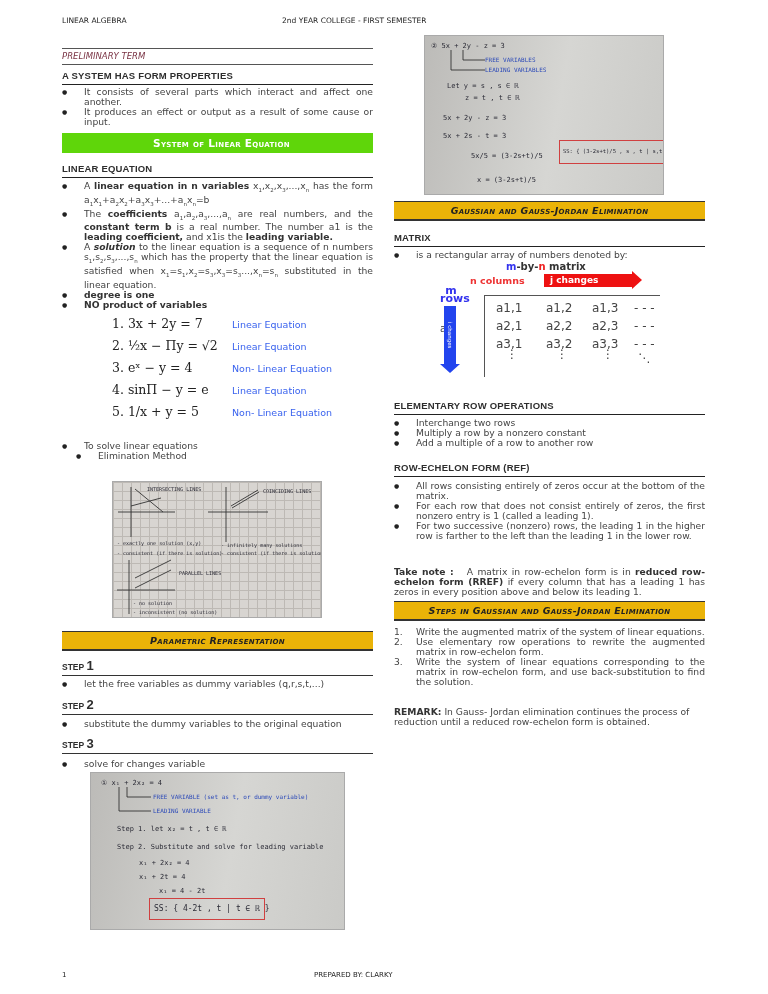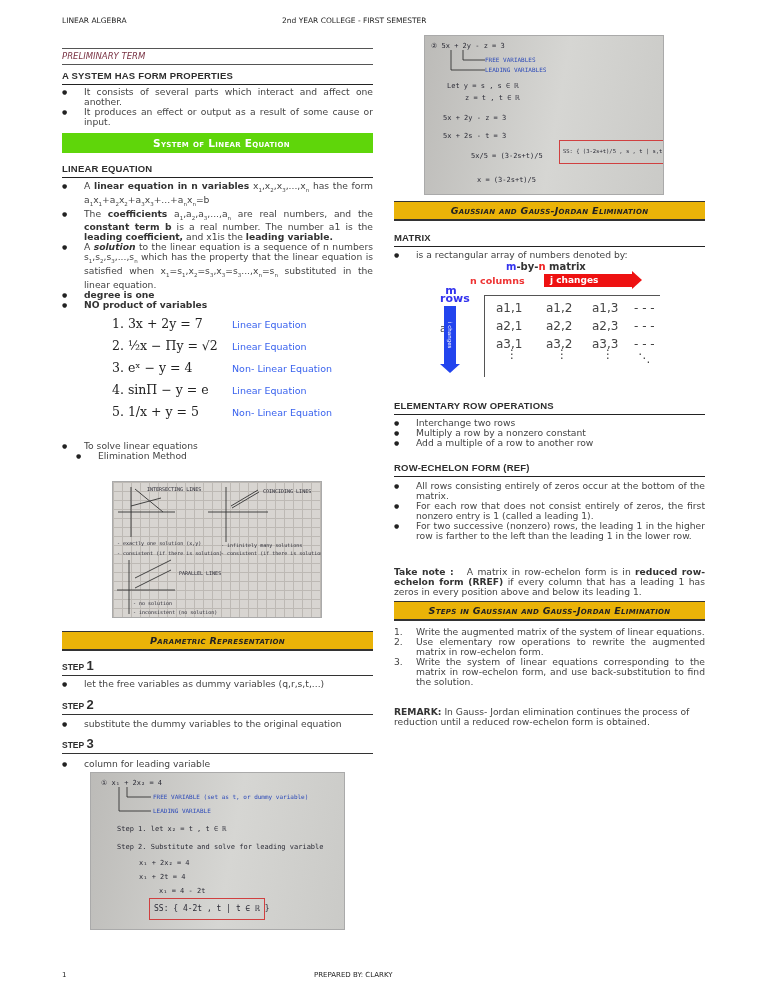--- a/index.html
+++ b/index.html
@@ -157,21 +157,21 @@
   <div class="abs h-step" style="top:658px;"><span>STEP</span> <span class="n">1</span></div>
   <ul class="abs bul" style="top:679px;">
     <li>let the free variables as dummy variables (q,r,s,t,...)</li>
   </ul>
   <div class="abs h-step" style="top:697px;"><span>STEP</span> <span class="n">2</span></div>
   <ul class="abs bul" style="top:719px;">
     <li>substitute the dummy variables to the original equation</li>
   </ul>
   <div class="abs h-step" style="top:736px;"><span>STEP</span> <span class="n">3</span></div>
   <ul class="abs bul" style="top:759px;">
-    <li>column for leading variable</li>
+    <li>solve for changes variable</li>
   </ul>
 
   <div class="photo board" style="left:28px; top:772px; width:255px; height:158px;">
     <span class="hand" style="left:10px;top:6px;">① x₁ + 2x₂ = 4</span>
     <span class="hand blue" style="left:62px;top:20px;font-size:6px;">FREE VARIABLE (set as t, or dummy variable)</span>
     <span class="hand blue" style="left:62px;top:34px;font-size:6px;">LEADING VARIABLE</span>
     <svg width="60" height="40" style="position:absolute;left:22px;top:14px;">
       <path d="M6 0 V24 H38 M14 0 V10 H38" stroke="#222" fill="none" stroke-width="0.8"></path>
     </svg>
     <span class="hand" style="left:26px;top:52px;">Step 1.  let x₂ = t ,  t ∈ ℝ</span>

